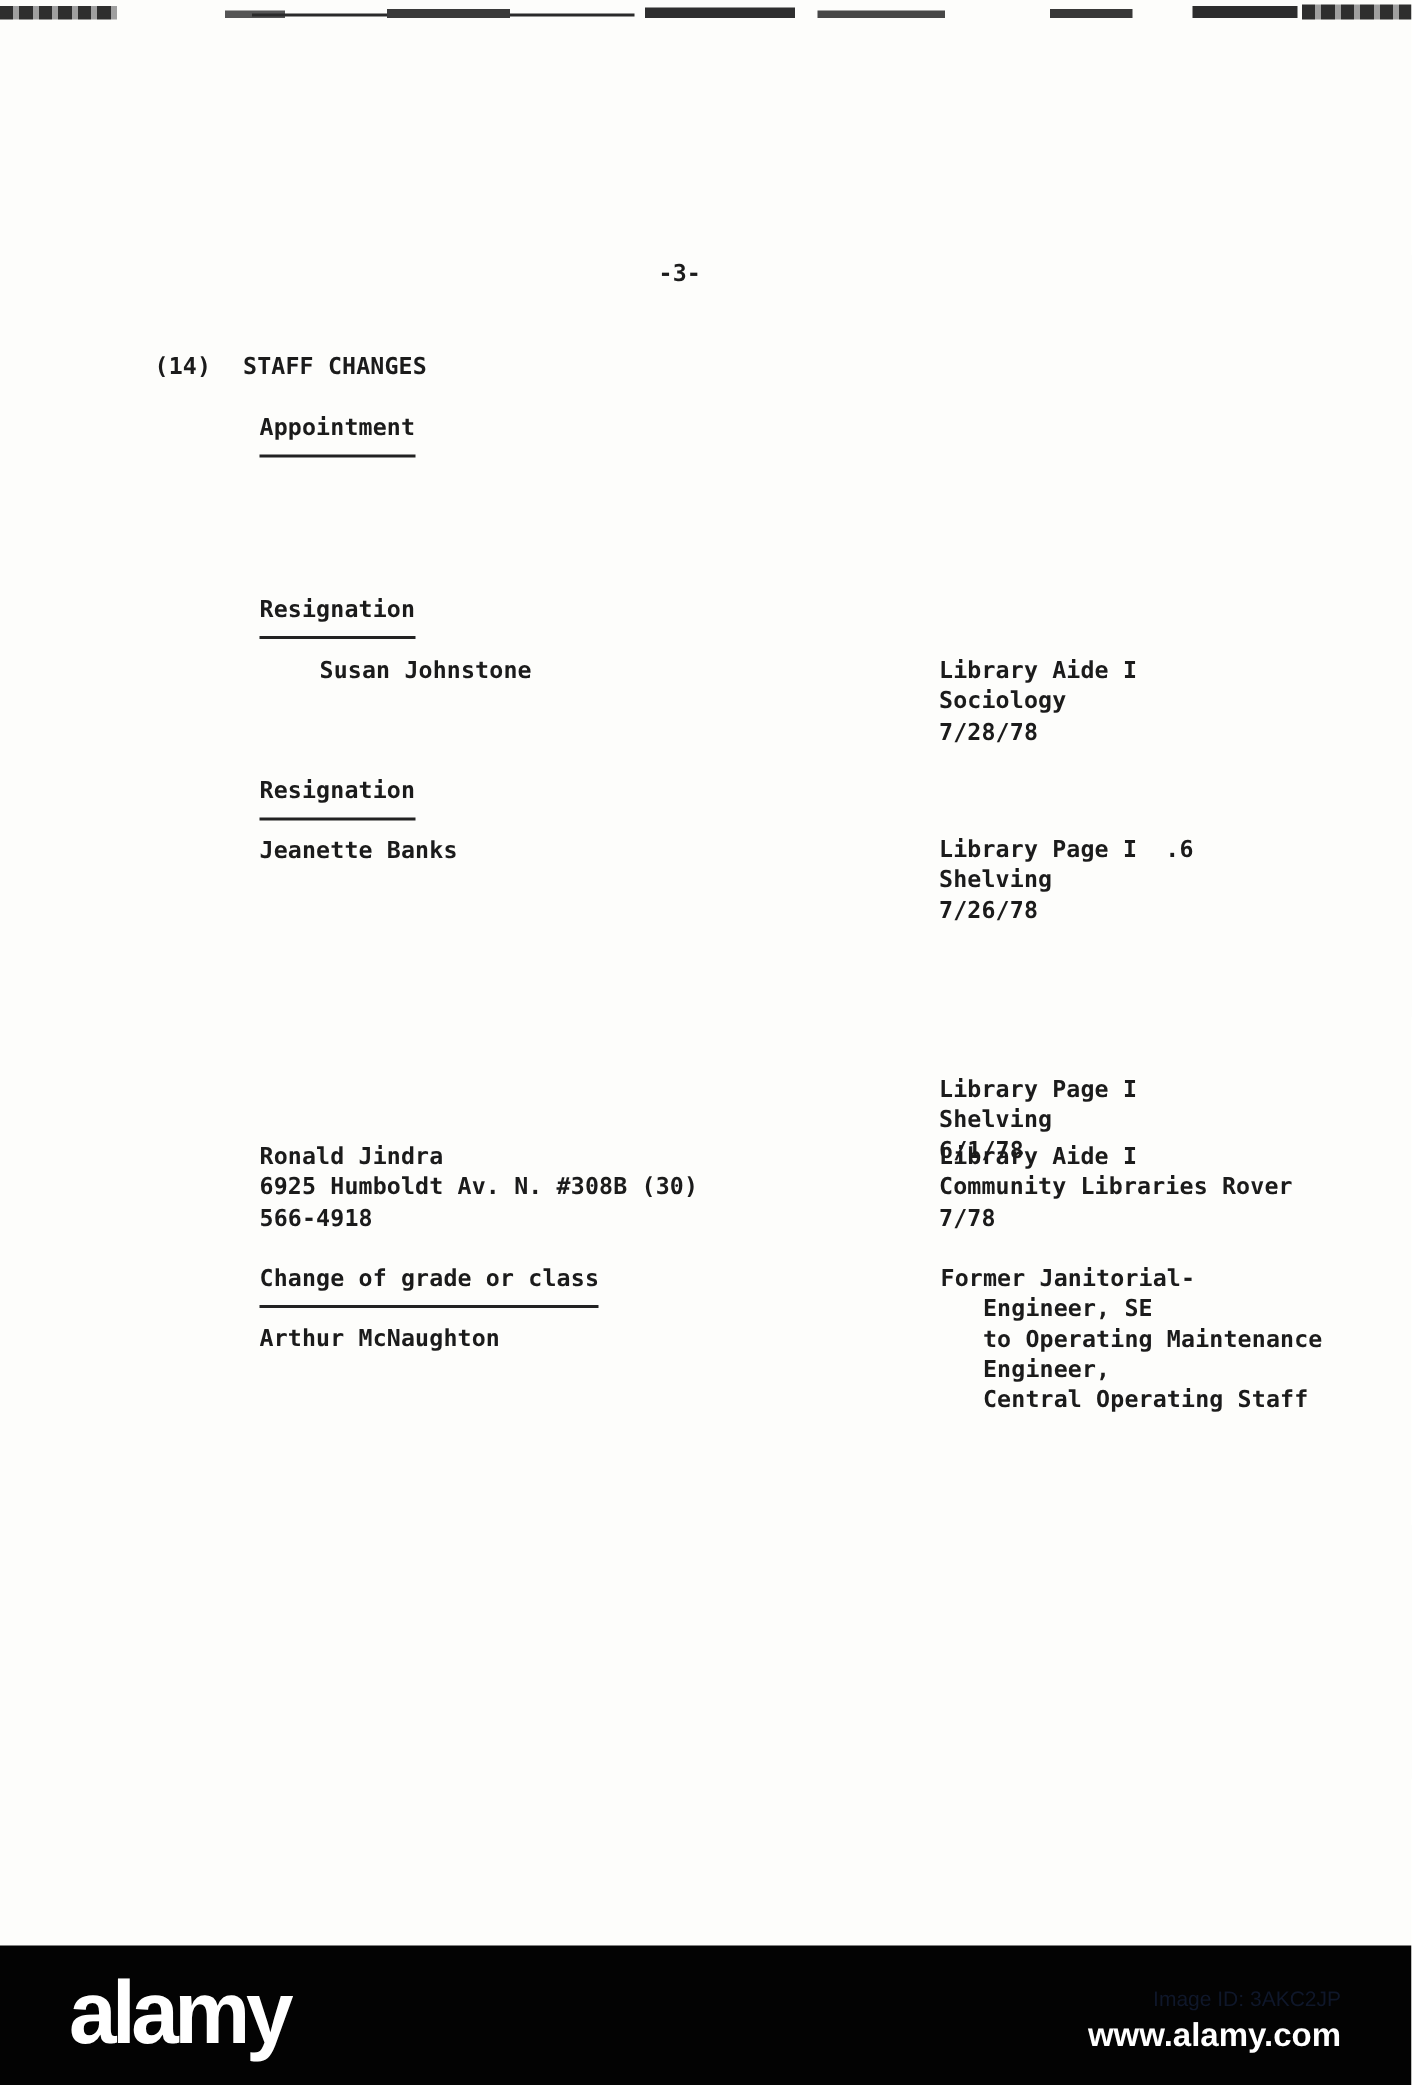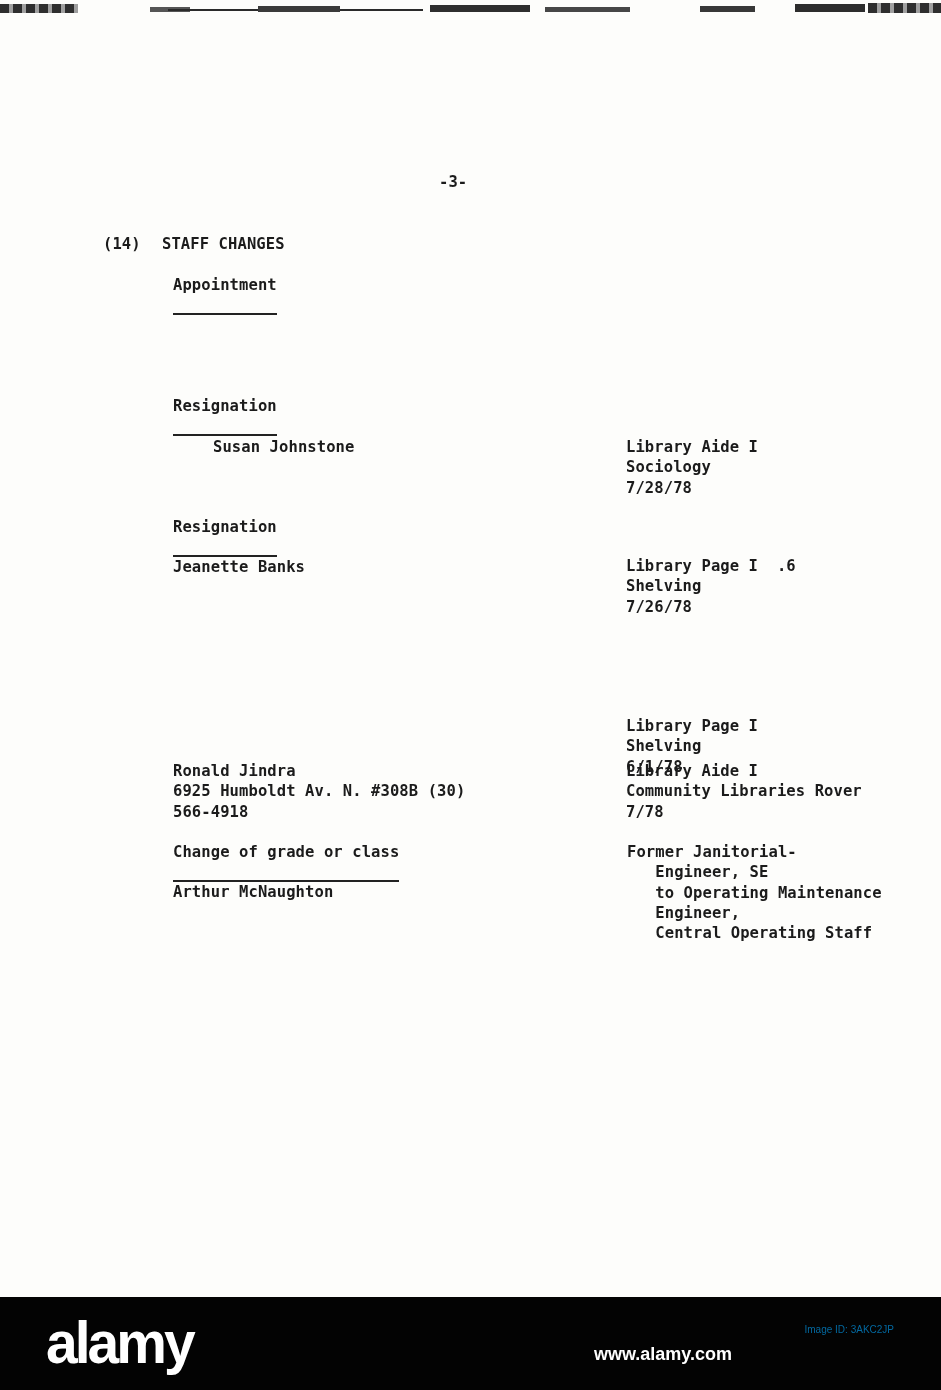--- a/index.html
+++ b/index.html
@@ -22,21 +22,21 @@
     font-family: "DejaVu Sans Mono", "Liberation Mono", monospace;
     font-size: 15.5px;
     line-height: 20.3px;
     font-weight: bold;
     color: #1b1b1b;
     white-space: pre;
     letter-spacing: 0.1px;
   }
   .tw-heading {
     border-bottom: 2px solid #222222;
-    padding-bottom: 18px;
+    padding-bottom: 8px;
   }
   
   .torn-strip { position: absolute; left: 0; top: 1286; width: 941px; height: 14px; }
   .dash { position: absolute; }
   .dash-checker {
     background: repeating-linear-gradient(90deg, #2e2e2e 0 9px, #9f9f9f 9px 13px);
   }
   
   .wm-bar {
     position: absolute;
@@ -58,31 +58,32 @@
     transform: scaleY(1.04);
     transform-origin: top left;
   }
   .wm-id {
     position: absolute;
     right: 47px;
     top: 1324px;
     width: 300px;
     text-align: right;
     font-family: "Liberation Sans", sans-serif;
-    font-size: 10px;
+    font-size: 14px;
     font-weight: 400;
-    color: #0369a1;
+    color: #0f172a;
   }
   .wm-url {
     position: absolute;
     right: 47px;
     top: 1344px;
     width: 300px;
+    text-align: right;
     font-family: "Liberation Sans", sans-serif;
-    font-size: 18px;
+    font-size: 22px;
     font-weight: 700;
     color: #ffffff;
   }
 </style>
 </head>
 <body>
 
 <div id="page">
 
   <div class="tw" style="left:439px; top:172px;">-3-</div>

